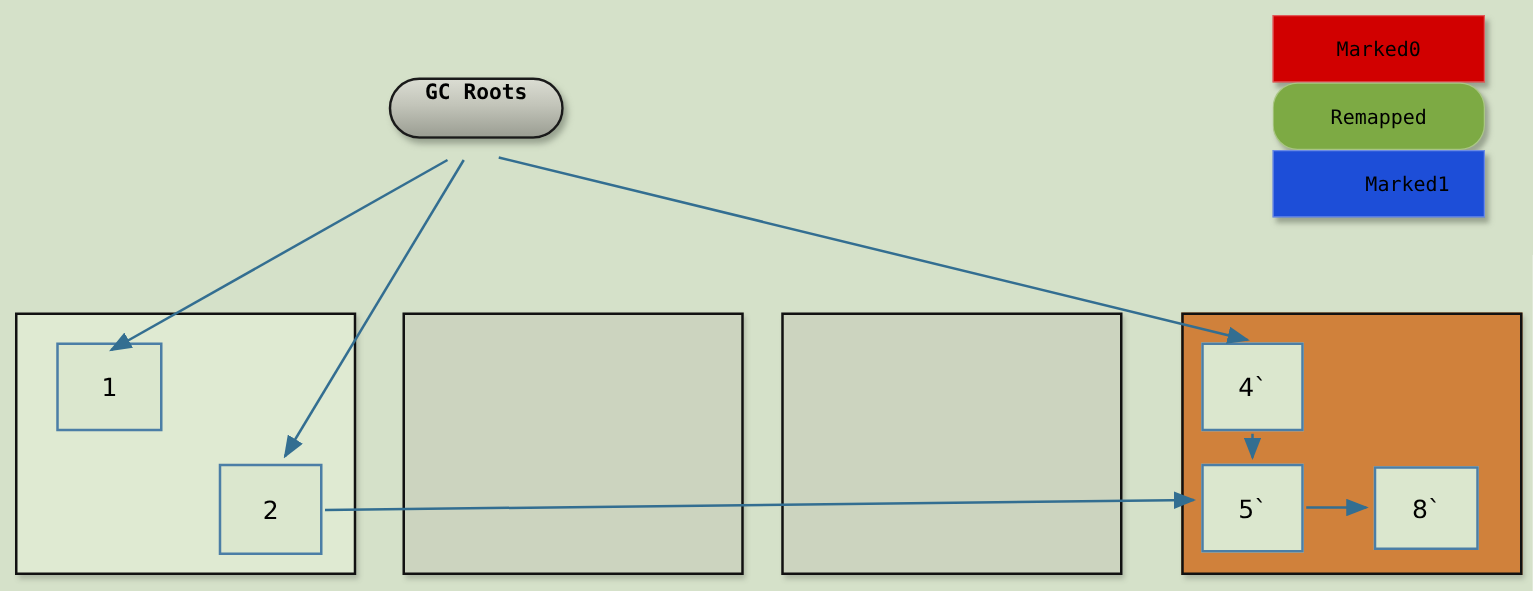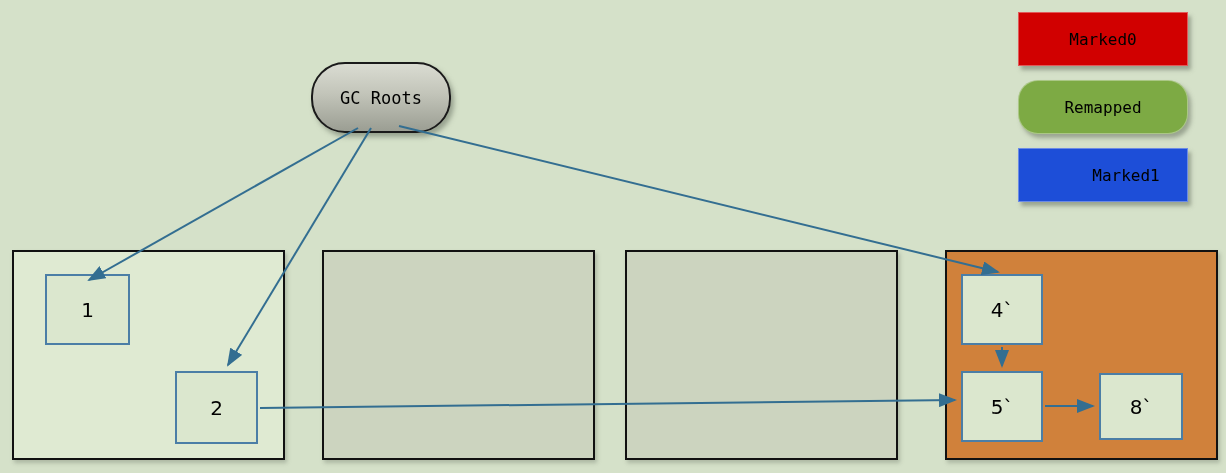--- a/index.html
+++ b/index.html
@@ -10,38 +10,37 @@
     width: 1226px;
     height: 473px;
     background: #d5e1c9;
     overflow: hidden;
   }
 
   
   .gc-roots {
     position: absolute;
     left: 311px; top: 62px;
-    width: 140px; height: 71px;
+    width: 140px; height: 49px;
     border: 2px solid #1a1a1a;
     border-radius: 34px;
     background: linear-gradient(to bottom, #dadcd2 0%, #c2c4b9 45%, #9b9e93 100%);
     box-shadow: 3px 4px 5px rgba(100,110,95,0.55);
-    display: flex; align-items: center; justify-content: center;
+    display: flex; justify-content: center;
     font-family: "DejaVu Sans Mono", monospace;
-    font-weight: normal;
+    font-weight: bold;
     font-size: 17px;
     color: #000;
     box-sizing: border-box;
   }
 
   
   .legend { position: absolute; left: 1018px; top: 12px; width: 170px; }
   .legend-item {
     width: 170px; height: 54px;
-    margin-bottom: 14px;
     display: flex; align-items: center; justify-content: center;
     font-family: "DejaVu Sans Mono", monospace;
     font-size: 16px;
     color: #000;
     box-shadow: 3px 4px 4px rgba(105,115,98,0.55);
     border: 1px solid rgba(255,255,255,0.35);
     box-sizing: border-box;
   }
 
   

